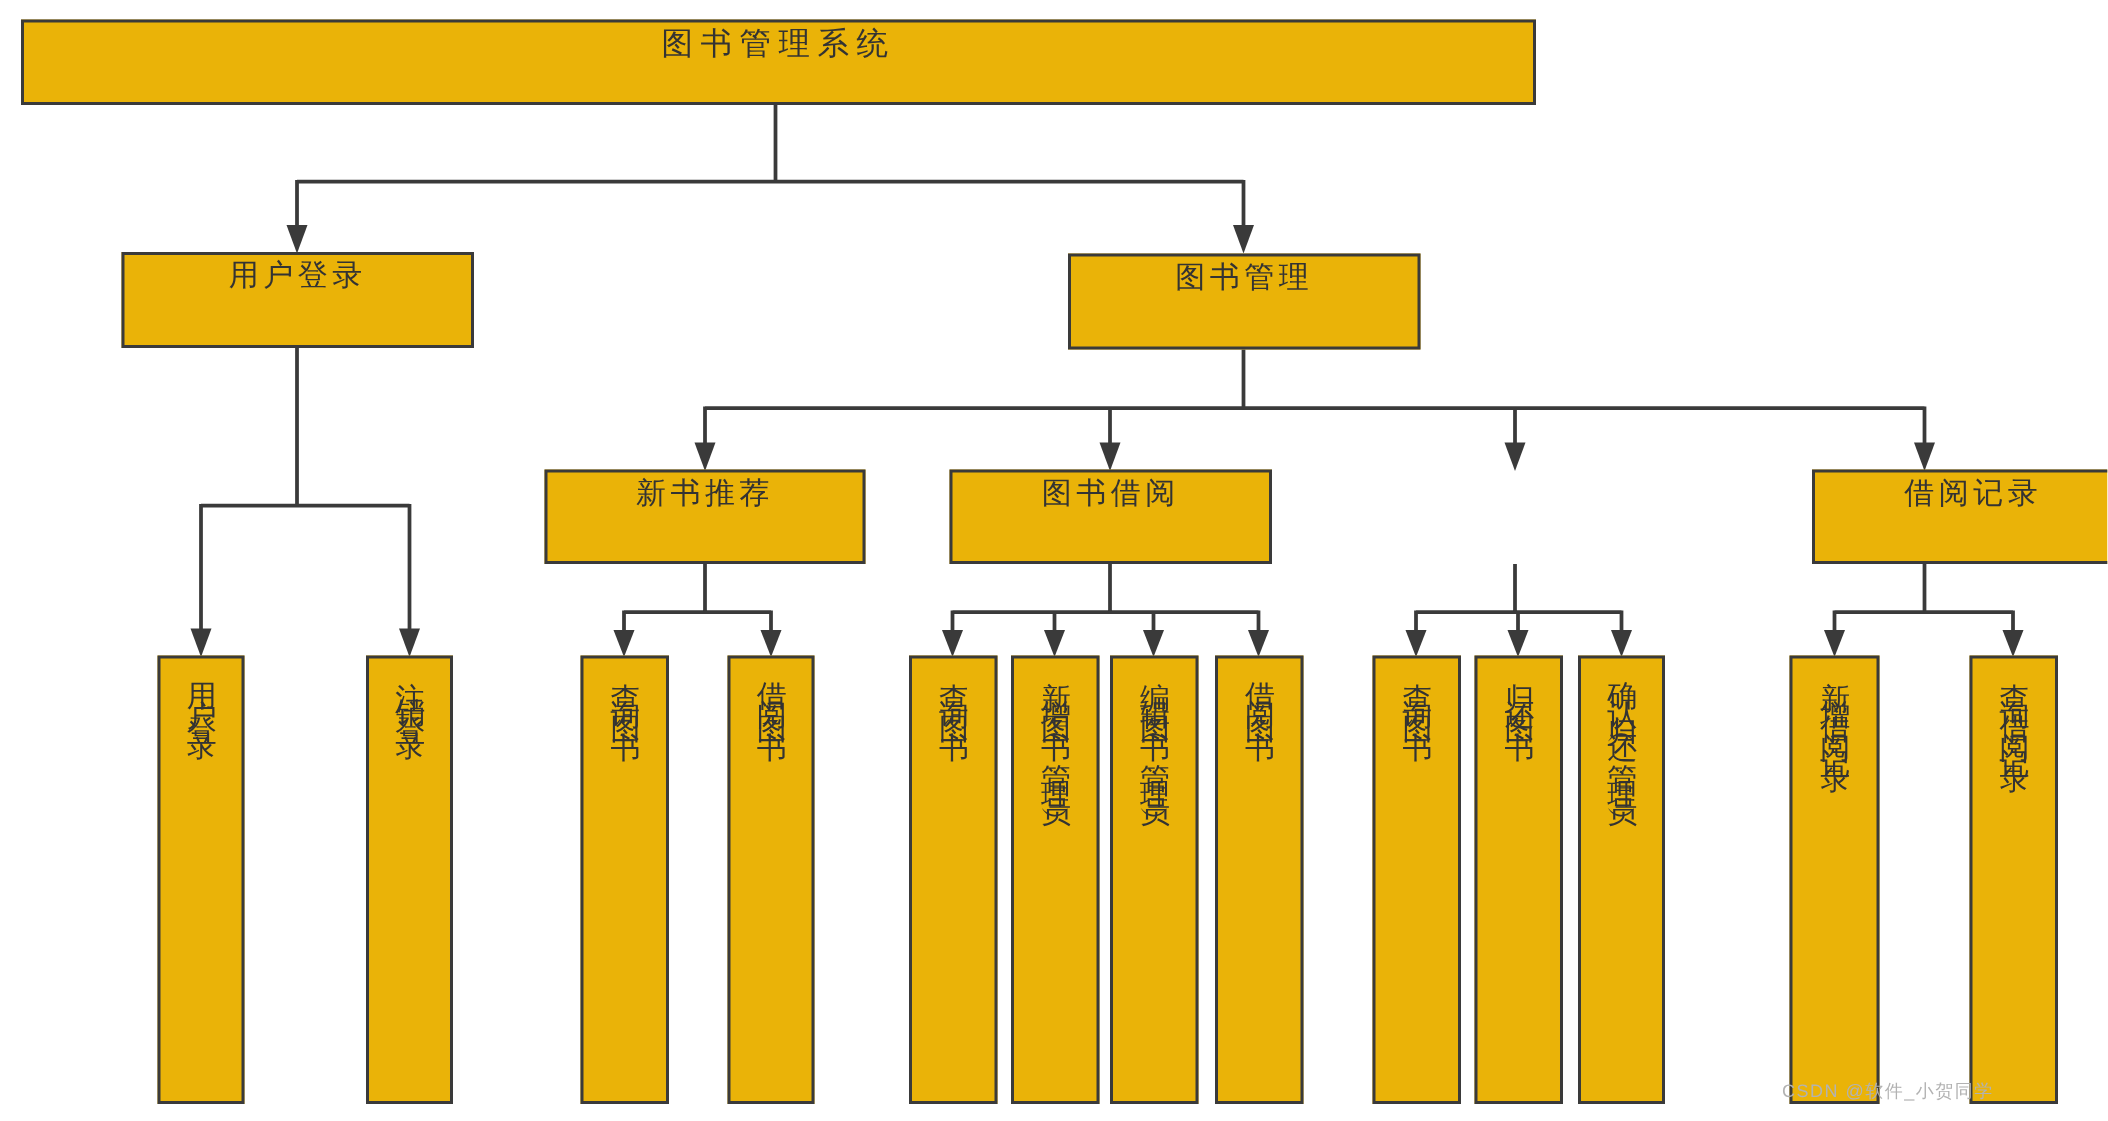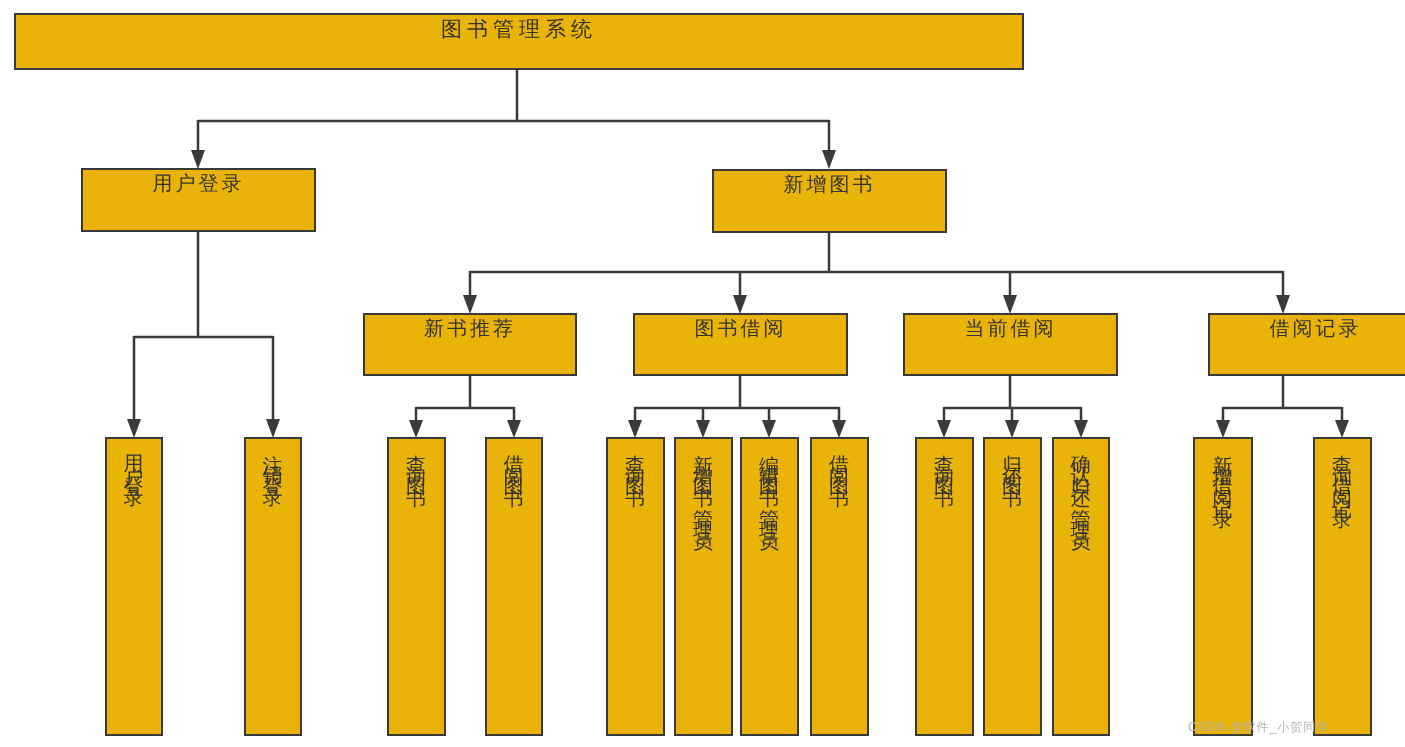--- a/index.html
+++ b/index.html
@@ -107,31 +107,28 @@
   </svg>
 
   <div class="box" style="left:14px; top:13px; width:1010px; height:57px;">
     <span class="root-label">图书管理系统</span>
   </div>
 
   <div class="box" style="left:81px; top:168px; width:235px; height:64px;">
     <span class="hlabel">用户登录</span>
   </div>
   <div class="box" style="left:712px; top:169px; width:235px; height:64px;">
-    <span class="hlabel">新增图书</span>
+    <span class="hlabel">图书管理</span>
   </div>
 
   <div class="box" style="left:363px; top:313px; width:214px; height:63px;">
     <span class="hlabel">新书推荐</span>
   </div>
   <div class="box" style="left:633px; top:313px; width:215px; height:63px;">
     <span class="hlabel">图书借阅</span>
-  </div>
-  <div class="box" style="left:903px; top:313px; width:215px; height:63px;">
-    <span class="hlabel">当前借阅</span>
   </div>
   <div class="box" style="left:1208px; top:313px; width:215px; height:63px;">
     <span class="hlabel">借阅记录</span>
   </div>
 
   <div class="box vbox" style="left:105px;">
     <span class="vlabel">用户登录</span>
   </div>
   <div class="box vbox" style="left:244px;">
     <span class="vlabel">注销登录</span>

